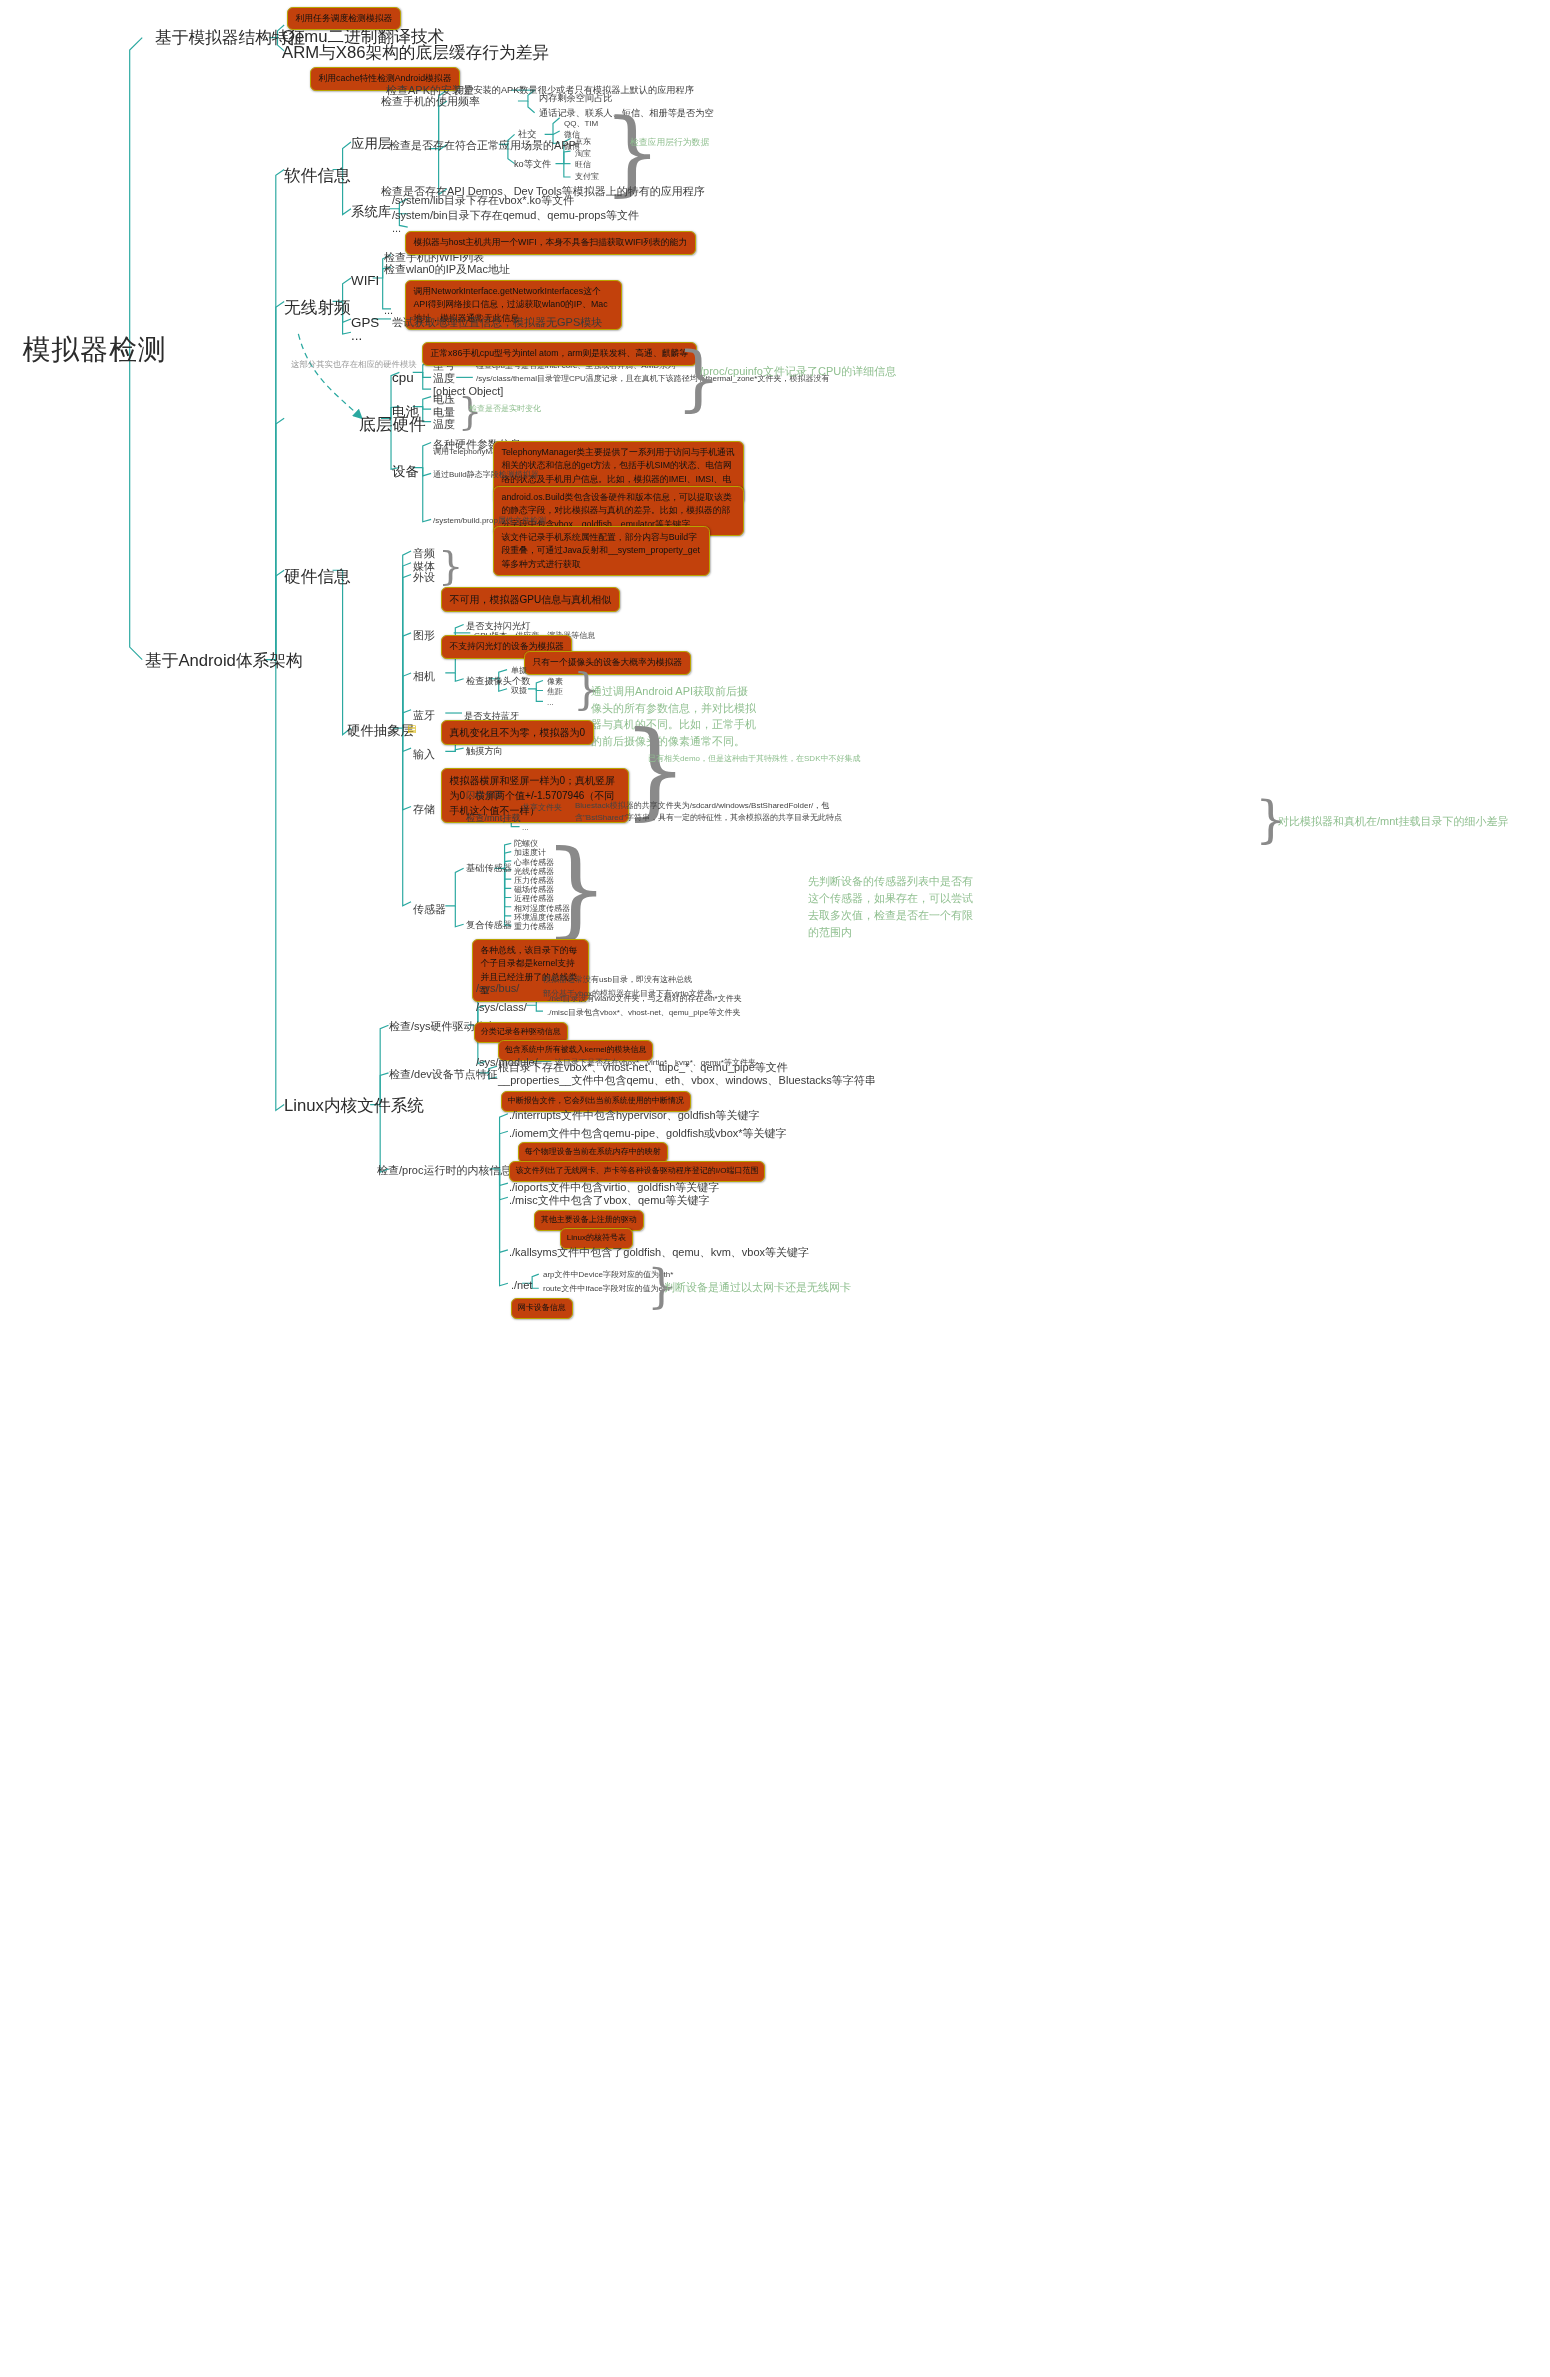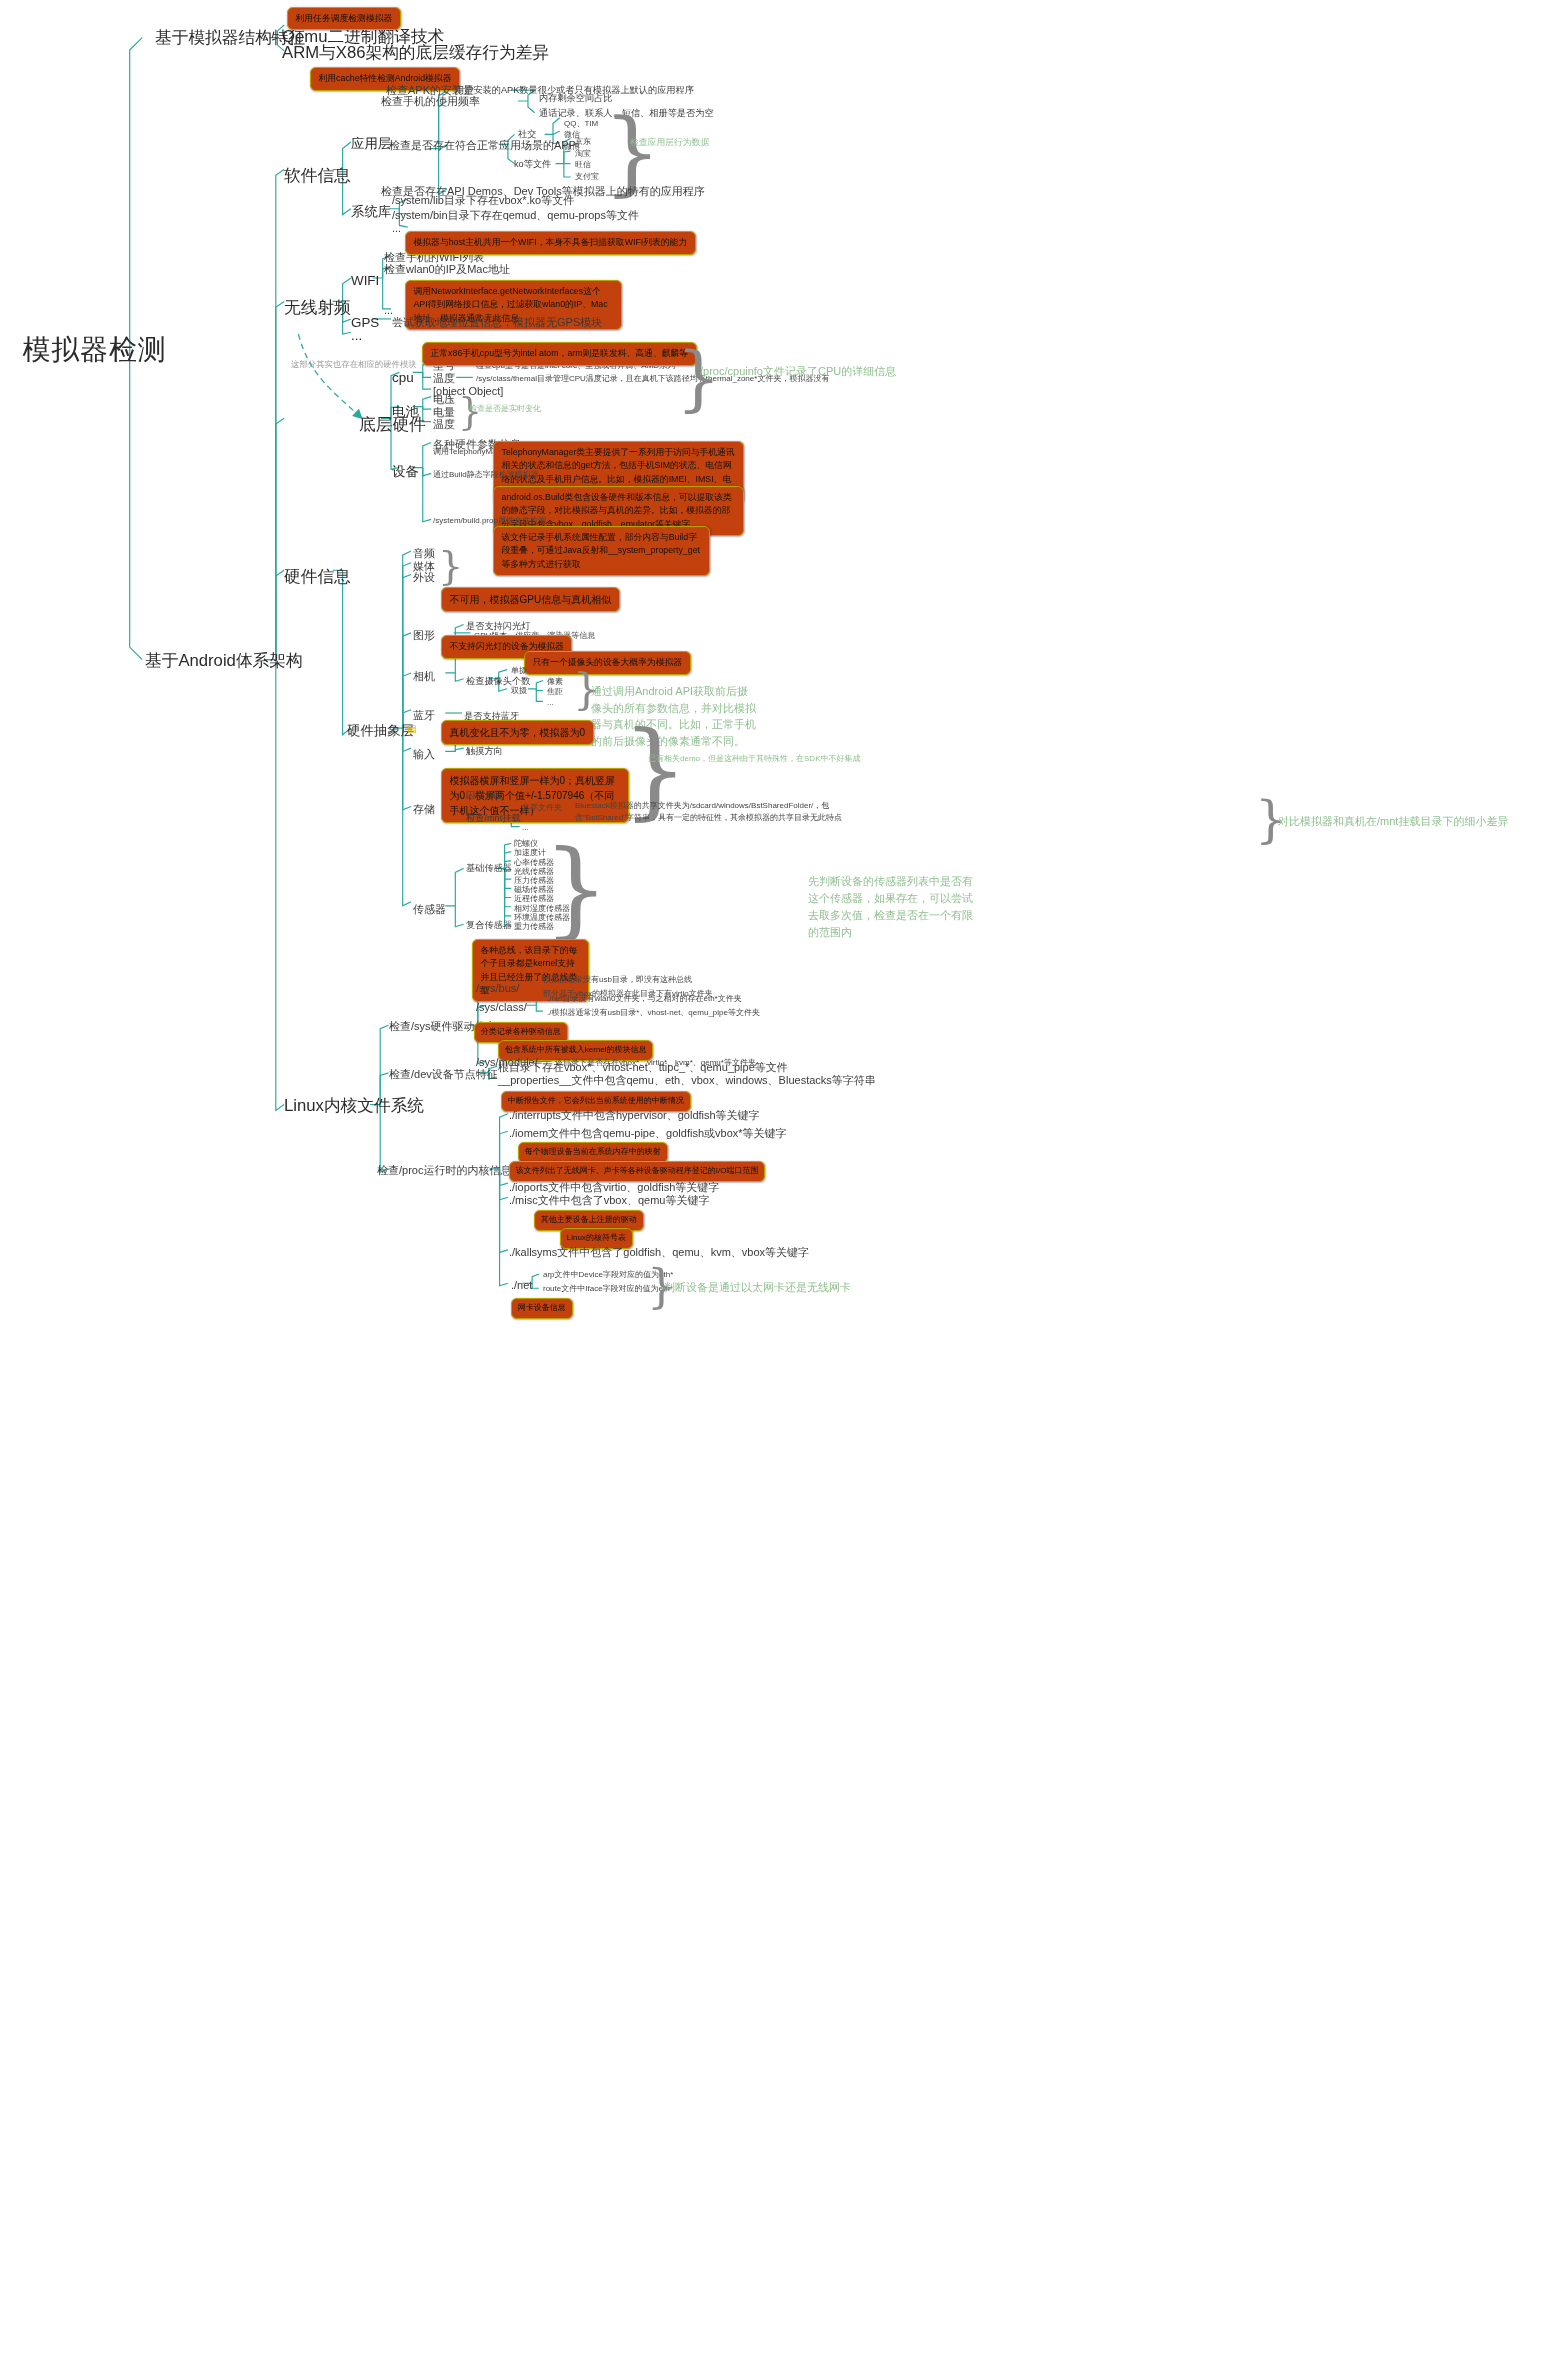--- a/index.html
+++ b/index.html
@@ -317,21 +317,21 @@
   <div class="green sm" style="left:808px;top:873px;width:171px;white-space:normal;line-height:1.55;">先判断设备的传感器列表中是否有这个传感器，如果存在，可以尝试去取多次值，检查是否在一个有限的范围内</div>
   <div class="note" style="left:472px;top:939px;width:100px;">各种总线，该目录下的每个子目录都是kernel支持并且已经注册了的总线类型</div>
 
   <div class="node l1" style="left:284px;top:1096px;">Linux内核文件系统</div>
   <div class="node l3" style="left:389px;top:1020px;">检查/sys硬件驱动信息</div>
   <div class="node l3" style="left:476px;top:982px;">/sys/bus/</div>
   <div class="node l5" style="left:543px;top:975px;">模拟器通常没有usb目录，即没有这种总线</div>
   <div class="node l5" style="left:543px;top:989px;">部分基于vbox的模拟器在此目录下有virtio文件夹</div>
   <div class="node l3" style="left:476px;top:1001px;">/sys/class/</div>
   <div class="node l5" style="left:547px;top:994px;">./net目录没有wlan0文件夹，与之相对的存在eth*文件夹</div>
-  <div class="node l5" style="left:547px;top:1008px;">./模拟器通常没有usb目录*、vhost-net、qemu_pipe等文件夹</div>
+  <div class="node l5" style="left:547px;top:1008px;">./misc目录包含vbox*、vhost-net、qemu_pipe等文件夹</div>
   <div class="note small" style="left:474px;top:1022px;">分类记录各种驱动信息</div>
   <div class="note small" style="left:498px;top:1040px;">包含系统中所有被载入kernel的模块信息</div>
   <div class="node l3" style="left:476px;top:1056px;">/sys/module/</div>
   <div class="node l5" style="left:555px;top:1058px;">该目录下是否存在vbox*、virtio*、kvm*、qemu*等文件夹</div>
 
   <div class="node l3" style="left:389px;top:1068px;">检查/dev设备节点特征</div>
   <div class="node l3" style="left:498px;top:1061px;">根目录下存在vbox*、vhost-net、ttipc_*、qemu_pipe等文件</div>
   <div class="node l3" style="left:498px;top:1074px;">__properties__文件中包含qemu、eth、vbox、windows、Bluestacks等字符串</div>
 
   <div class="node l3" style="left:377px;top:1164px;">检查/proc运行时的内核信息映射</div>

